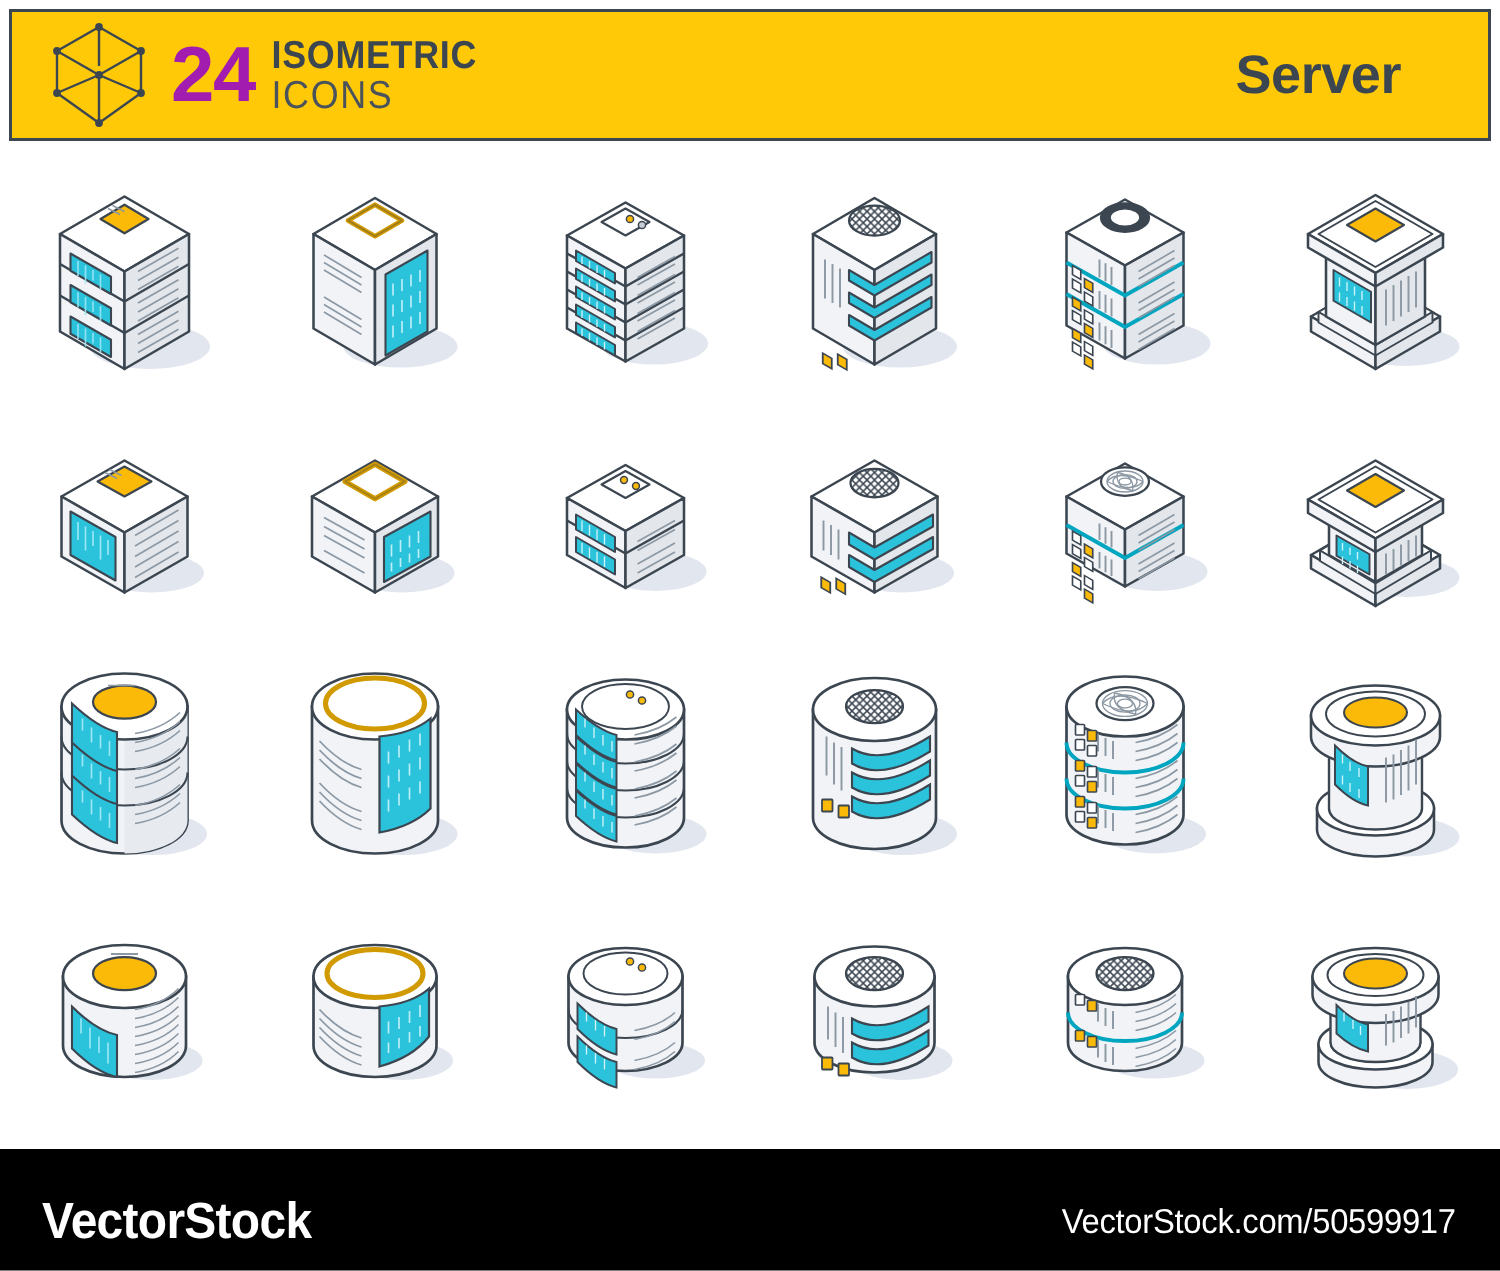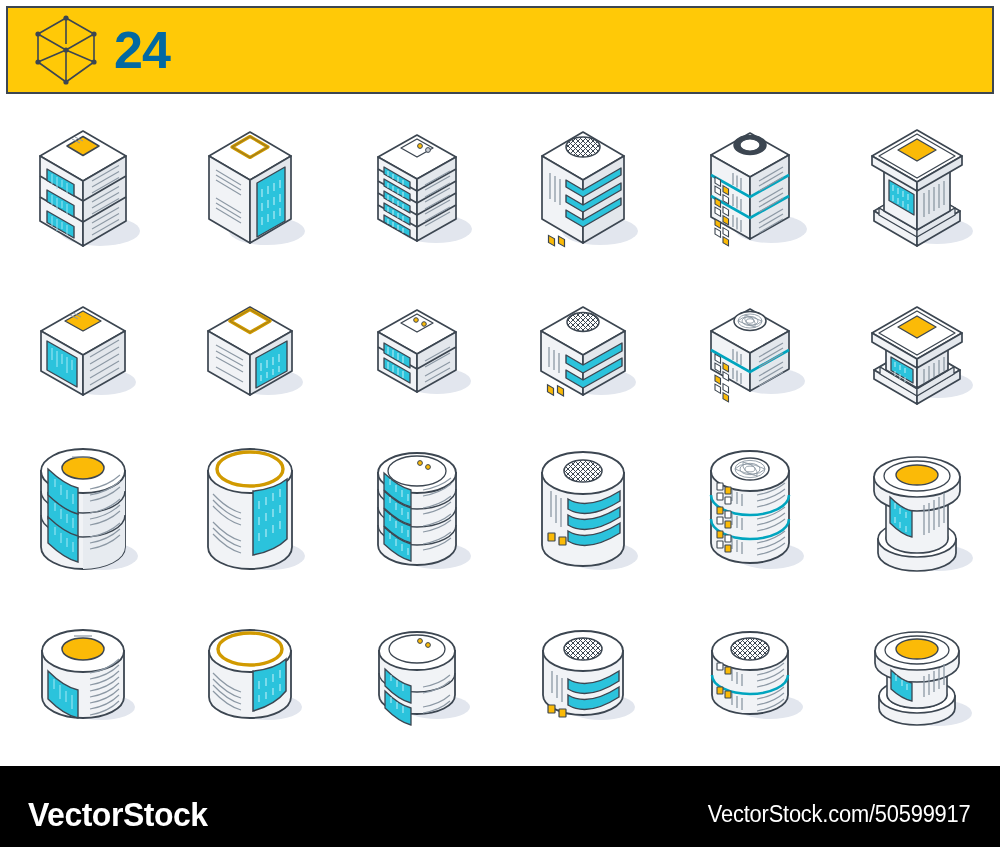--- a/index.html
+++ b/index.html
@@ -25,21 +25,21 @@
   }
   #header-logo{
     width:72px;height:72px;
     margin-left:22px;
     flex:0 0 auto;
     display:block;
   }
   #header-count{
     font-size:52px;
     font-weight:bold;
-    color:#0369a1;
+    color:#a21caf;
     letter-spacing:-1px;
     line-height:1;
     margin-left:12px;
     flex:0 0 auto;
   }
   #header-kicker{
     margin-left:11px;
     line-height:1.02;
     flex:0 0 auto;
   }
@@ -134,21 +134,26 @@
       <circle cx="64" cy="48" r="2.6"></circle>
       <circle cx="36" cy="68" r="2.6"></circle>
       <circle cx="8" cy="48" r="2.6"></circle>
       <circle cx="8" cy="20" r="2.6"></circle>
       <circle cx="36" cy="36" r="2.6"></circle>
     </g>
   </svg>
 
   <div id="header-count">24</div>
 
-
+  <div id="header-kicker">
+    <span class="kick-line1">ISOMETRIC</span>
+    <span class="kick-line2">ICONS</span>
+  </div>
+
+  <div id="header-category">Server</div>
 </div>
 
 <div id="icon-grid">
 
   <div class="icon-cell">
     <svg width="150" height="150" viewBox="0 0 150 150">
       <ellipse cx="92" cy="120" rx="40" ry="15" fill="#E2E6EE"></ellipse>
       <g stroke="#3C4651" stroke-width="1.7" stroke-linejoin="round">
         <path d="M32 45 L75 20 L118 45 L75 70 Z" fill="#FFFFFF"></path>
         <path d="M32 45 L32 110 L75 135 L75 70 Z" fill="#F1F3F6"></path>

